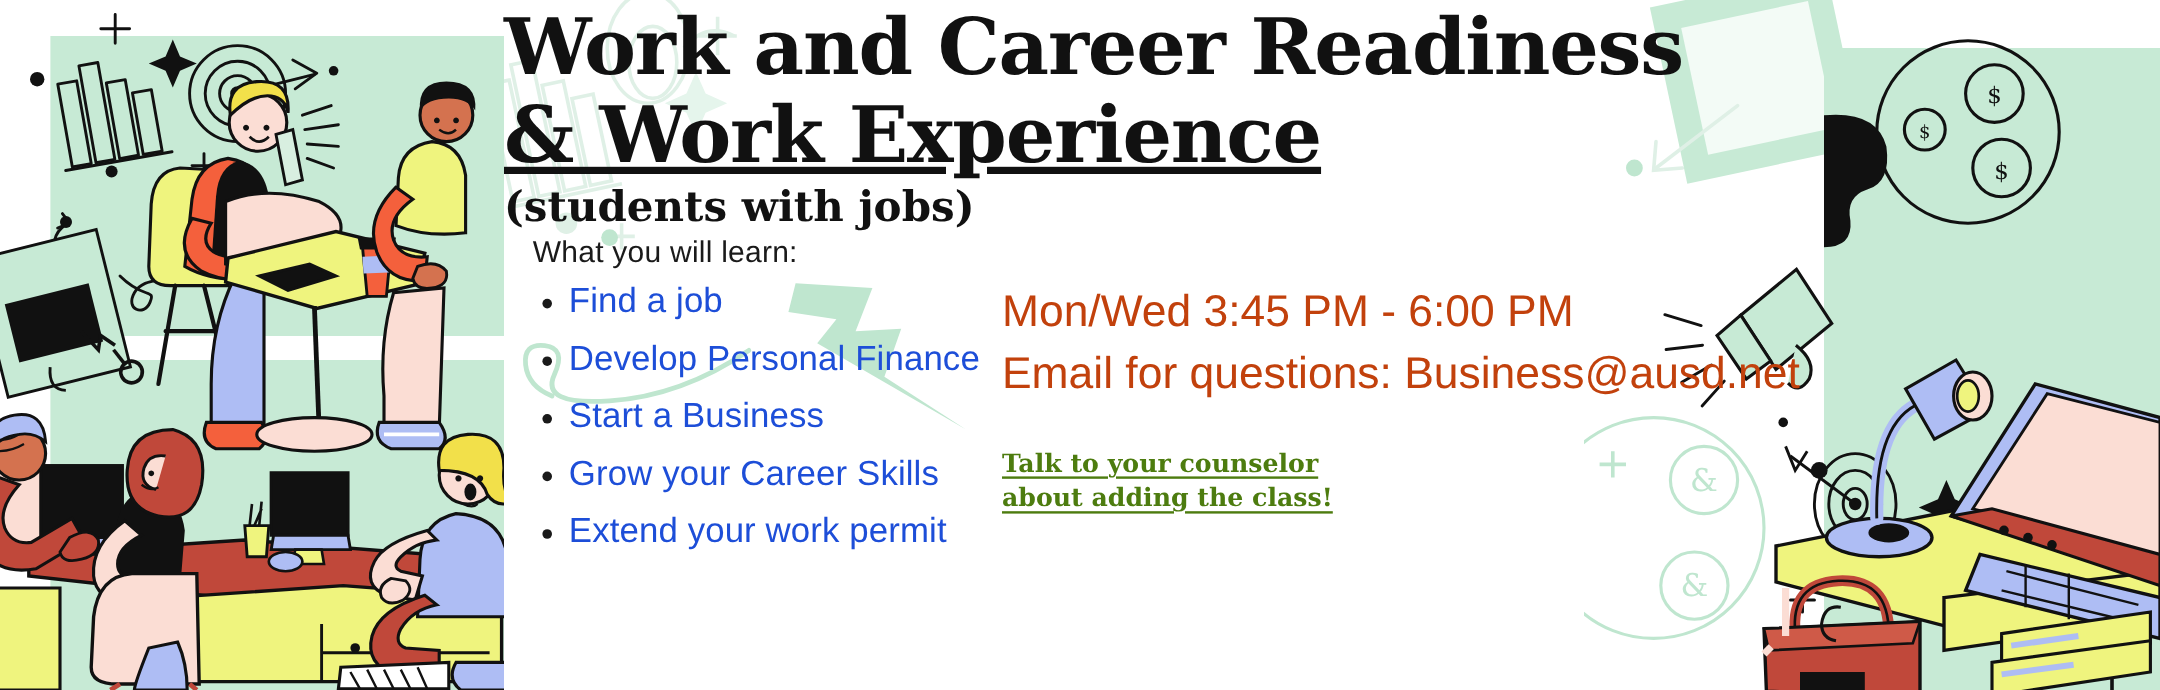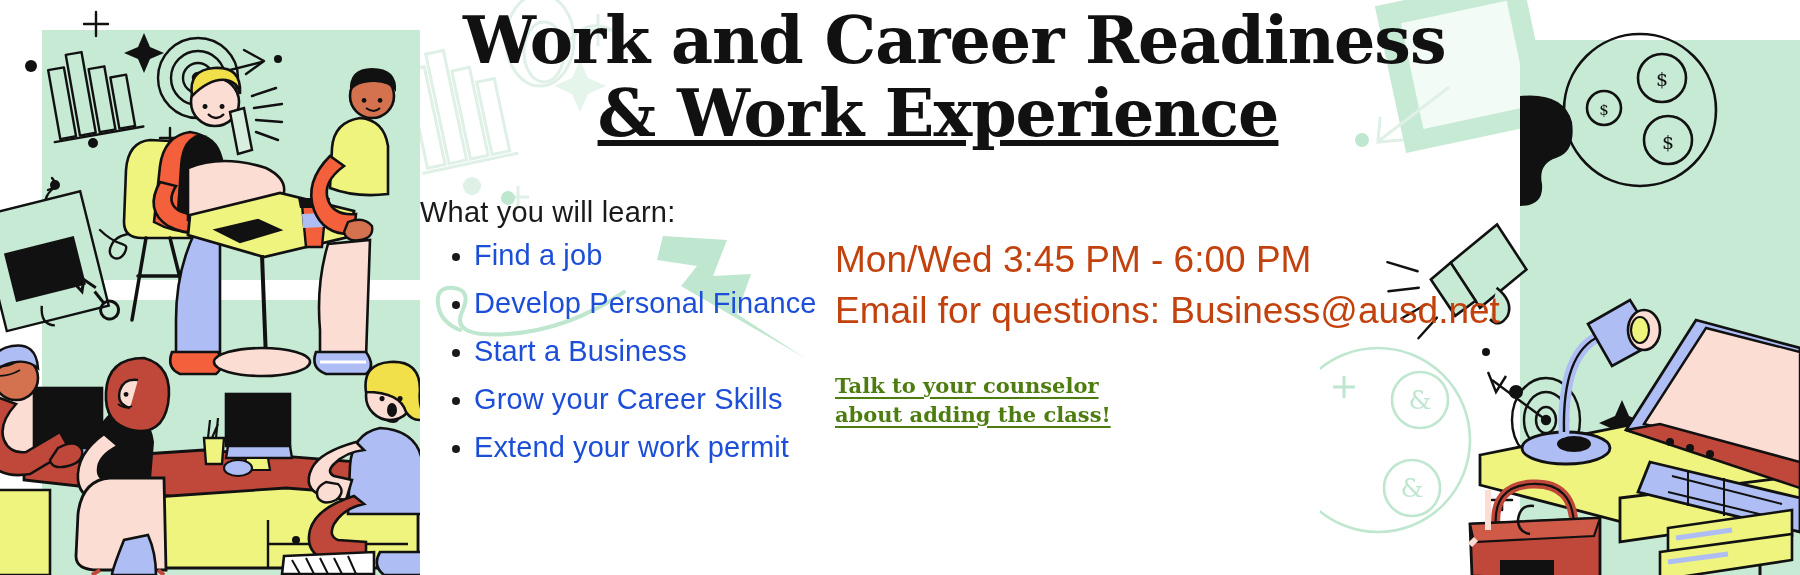--- a/index.html
+++ b/index.html
@@ -50,22 +50,21 @@
     top: 0;
     width: 950px;
     height: 575px;
   }
 
   .title-block {
     position: absolute;
     left: 0;
     top: 8px;
     width: 950px;
-    text-align: center;
-    margin-left: 43px;
+    text-align: left;
   }
   .title-line {
     font-family: "DejaVu Serif", serif;
     font-weight: bold;
     font-size: 66px;
     line-height: 1.0;
     letter-spacing: -1px;
     color: #111111;
     white-space: nowrap;
   }
@@ -80,23 +79,24 @@
   }
 
   .learn-col {
     position: absolute;
     left: 0px;
     top: 196px;
     width: 430px;
   }
   .learn-head {
     font-family: "Liberation Sans", sans-serif;
-    font-size: 29px;
+    font-size: 25px;
     color: #1a1a1a;
     letter-spacing: 0.2px;
+    margin-left: 24px;
   }
   .learn-list {
     list-style: none;
     margin: 10px 0 0 0;
     padding: 0;
   }
   .learn-list li {
     position: relative;
     font-family: "Liberation Sans", sans-serif;
     font-size: 29px;
@@ -455,20 +455,21 @@
 
     <div class="mint-arrow">
       <svg width="180" height="130" viewBox="0 0 180 130" xmlns="http://www.w3.org/2000/svg">
         <path d="M8 6 L72 10 L58 46 L96 44 L82 84 L150 128 L26 56 L42 36 L2 30z" fill="#bfe6cf"></path>
       </svg>
     </div>
 
     <div class="title-block">
       <div class="title-line l1">Work and Career Readiness</div>
       <div class="title-line l2">&amp; Work Experience</div>
+      <div class="title-sub">(students with jobs)</div>
     </div>
 
     <div class="learn-col">
       <div class="learn-head">What you will learn:</div>
       <ul class="learn-list">
         <li>Find a job</li>
         <li>Develop Personal Finance</li>
         <li>Start a Business</li>
         <li>Grow your Career Skills</li>
         <li>Extend your work permit</li>

